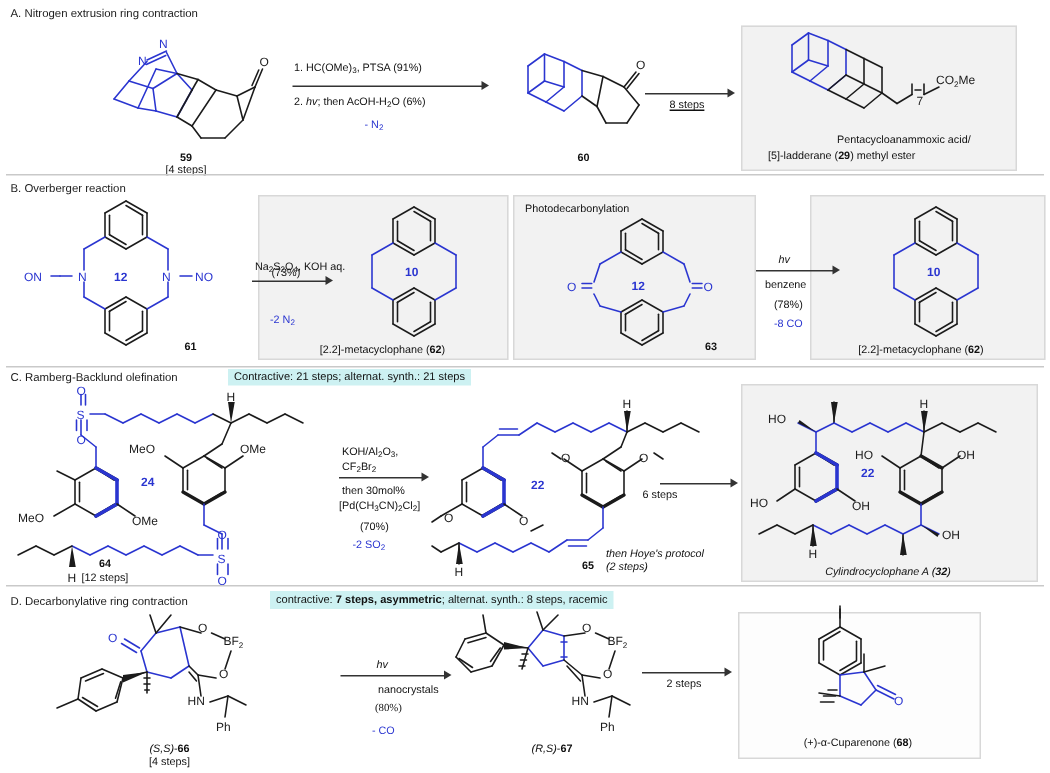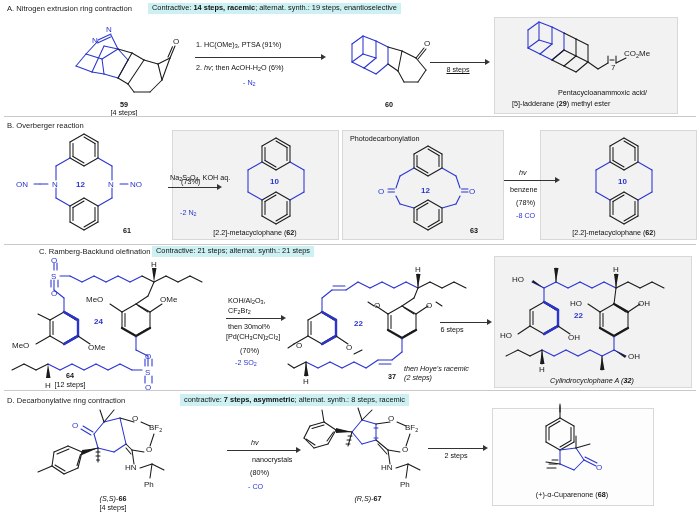--- a/index.html
+++ b/index.html
@@ -42,23 +42,20 @@
   .arrowline{position:absolute;height:0;border-top:1.2px solid #333;}
   .arrowhead{position:absolute;width:0;height:0;border-left:5px solid #333;border-top:3px solid transparent;border-bottom:3px solid transparent;}
 </style>
 </head>
 <body>
 
 <div class="scheme">
 
 <div class="panel" style="top:0;height:118px;">
   <div class="ptitle" style="left:7px;top:4px;">A. Nitrogen extrusion ring contraction</div>
-  <div class="badge" style="left:148px;top:2.5px;">
-    <span>Contractive: </span><b>14 steps, racemic</b><span>; alternat. synth.: 19 steps, enantioselective</span>
-  </div>
 
   <div class="prodbox" style="left:494px;top:17px;width:182px;height:95px;"></div>
 
   <svg style="left:62px;top:22px;" width="125" height="78" viewBox="0 0 125 78">
 
     <path class="bl" d="M36 18 L49 12"></path>
     <path class="bl" d="M35.5 21 L48.5 15"></path>
     <path class="bl" d="M36 19 L24 32"></path>
     <path class="bl" d="M49 13 L56 27"></path>
     <path class="bl" d="M24 32 L14 44"></path>
@@ -336,21 +333,21 @@
     <path class="bl" d="M76 34 L76 56"></path>
     <path class="bl" d="M76 56 L62 64"></path>
     <text class="ringn" x="42" y="48">10</text>
   </svg>
   <div class="cap" style="left:614px;top:110px;">[2.2]-metacyclophane (<b>62</b>)</div>
 
   <div class="rule" style="top:126px;"></div>
 </div>
 
 <div class="panel" style="top:244px;height:148px;">
-  <div class="ptitle" style="left:7px;top:3px;margin-left:32px;">C. Ramberg-Backlund olefination</div>
+  <div class="ptitle" style="left:7px;top:3px;">C. Ramberg-Backlund olefination</div>
   <div class="badge" style="left:152px;top:1.5px;">
     <span>Contractive: 21 steps; alternat. synth.: 21 steps</span>
   </div>
 
   <div class="prodbox" style="left:494px;top:12px;width:196px;height:130px;"></div>
 
   <svg style="left:10px;top:14px;" width="228" height="122" viewBox="0 0 228 122">
 
     <path class="k" d="M40 62 L40 78"></path>
     <path class="k" d="M40 78 L54 86"></path>
@@ -519,27 +516,27 @@
     <path class="bl" d="M54 110 L42 104"></path>
     <path class="bl" d="M42 104 L30 110"></path>
     <path class="bl" d="M30 110 L18 104"></path>
     <path class="k" d="M18 104 L18 118"></path>
     <path class="wedge" d="M18 104 L16 118 L20.5 118 Z"></path>
     <text class="atom" x="15" y="126">H</text>
     <path class="k" d="M18 104 L6 110"></path>
     <path class="k" d="M6 110 L0 106"></path>
     <text class="ringn" x="66" y="68">22</text>
   </svg>
-  <div class="lbl b" style="left:388px;top:128px;">37</div>
-  <div class="lbl i" style="left:404px;top:120px;">then Hoye's racemic</div>
+  <div class="lbl b" style="left:388px;top:128px;">65</div>
+  <div class="lbl i" style="left:404px;top:120px;">then Hoye's protocol</div>
   <div class="lbl i" style="left:404px;top:129px;">(2 steps)</div>
 
   <div class="arrowline" style="left:440px;top:78px;width:48px;"></div>
   <div class="arrowhead" style="left:487px;top:75px;"></div>
-  <div class="lbl c" style="left:452px;top:81px;">6 steps</div>
+  <div class="lbl c" style="left:440px;top:81px;">6 steps</div>
 
   <svg style="left:500px;top:16px;" width="192" height="116" viewBox="0 0 192 116">
 
     <path class="k" d="M30 50 L30 66"></path>
     <path class="k" d="M30 66 L44 74"></path>
     <path class="kb" d="M44 74 L58 66"></path>
     <path class="k" d="M58 66 L58 50"></path>
     <path class="kb" d="M58 50 L44 42"></path>
     <path class="k" d="M44 42 L30 50"></path>
     <path class="k" d="M33 51.5 L33 64.5"></path>
@@ -672,21 +669,21 @@
     <path class="k" d="M116 56 L114 70"></path>
     <text class="atom" x="108" y="79">Ph</text>
   </svg>
   <div class="cap" style="left:113px;top:104px;"><i>(S,S)</i>-<b>66</b></div>
   <div class="cap lbl" style="left:113px;top:113px;">[4 steps]</div>
 
   <div class="lbl i" style="left:251px;top:48px;">hv</div>
   <div class="arrowline" style="left:227px;top:60px;width:70px;"></div>
   <div class="arrowhead" style="left:296px;top:57px;"></div>
   <div class="lbl" style="left:236px;top:65px;padding-left:16px;">nanocrystals</div>
-  <div class="lbl" style="left:250px;top:78px;">(80%)</div>
+  <div class="lbl" style="left:250px;top:78px;font-family:Liberation Serif, serif;">(80%)</div>
   <div class="lbl blue" style="left:248px;top:92px;">- CO</div>
 
   <svg style="left:304px;top:18px;" width="170" height="92" viewBox="0 0 170 92">
 
     <path class="bl" d="M58 36 L48 24"></path>
     <path class="bl" d="M48 24 L58 12"></path>
     <path class="bl" d="M58 12 L72 16"></path>
     <path class="bl" d="M72 16 L72 32"></path>
     <path class="bl" d="M58 36 L72 32"></path>
     <path class="bl" d="M70 20 L74 20"></path>

